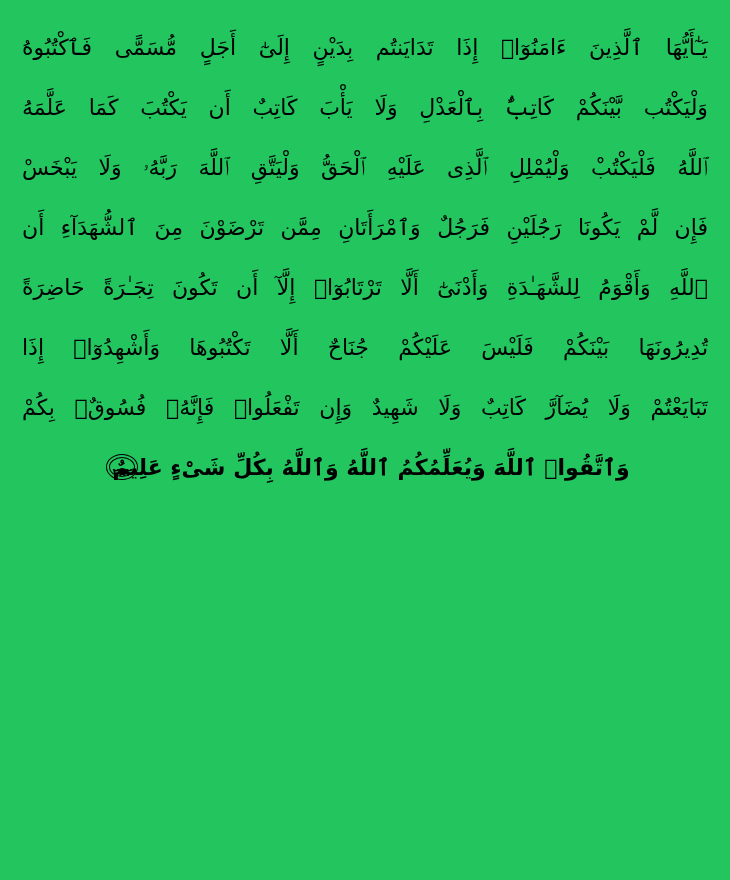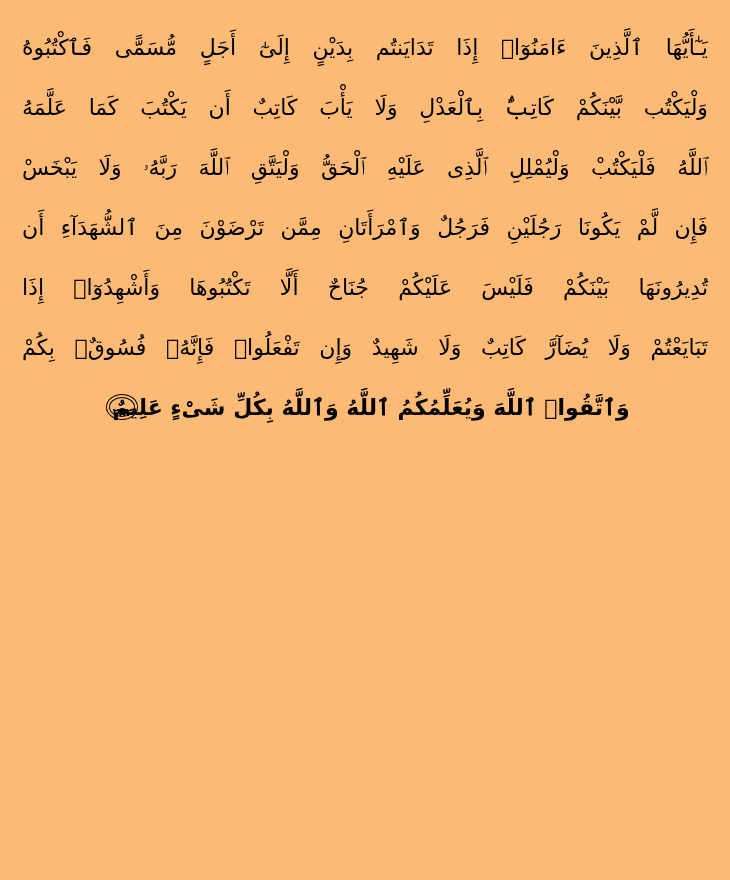--- a/index.html
+++ b/index.html
@@ -14,21 +14,21 @@
     font-family: "DejaVu Sans", sans-serif;
   }
   #page {
     width: 730px;
     height: 880px;
     box-sizing: border-box;
     padding: 18px 22px 10px 22px;
     display: flex;
     flex-direction: column;
     justify-content: flex-start;
-    background: #fdba74;
+    background: #22c55e;
   }
   .verse-block {
     display: flex;
     flex-direction: column;
   }
   .line {
     direction: rtl;
     text-align: justify;
     text-align-last: justify;
     unicode-bidi: embed;
@@ -110,20 +110,23 @@
     <div class="line">
       <span>وَلْيَكْتُب بَّيْنَكُمْ كَاتِبٌۢ بِٱلْعَدْلِ وَلَا يَأْبَ كَاتِبٌ أَن يَكْتُبَ كَمَا عَلَّمَهُ</span>
     </div>
     <div class="line">
       <span>ٱللَّهُ فَلْيَكْتُبْ وَلْيُمْلِلِ ٱلَّذِى عَلَيْهِ ٱلْحَقُّ وَلْيَتَّقِ ٱللَّهَ رَبَّهُۥ وَلَا يَبْخَسْ</span>
     </div>
     <div class="line">
       <span>فَإِن لَّمْ يَكُونَا رَجُلَيْنِ فَرَجُلٌ وَٱمْرَأَتَانِ مِمَّن تَرْضَوْنَ مِنَ ٱلشُّهَدَآءِ أَن</span>
     </div>
     <div class="line">
+      <span>ٱللَّهِ وَأَقْوَمُ لِلشَّهَـٰدَةِ وَأَدْنَىٰٓ أَلَّا تَرْتَابُوٓا۟ إِلَّآ أَن تَكُونَ تِجَـٰرَةً حَاضِرَةً</span>
+    </div>
+    <div class="line">
       <span>تُدِيرُونَهَا بَيْنَكُمْ فَلَيْسَ عَلَيْكُمْ جُنَاحٌ أَلَّا تَكْتُبُوهَا وَأَشْهِدُوٓا۟ إِذَا</span>
     </div>
     <div class="line">
       <span>تَبَايَعْتُمْ وَلَا يُضَآرَّ كَاتِبٌ وَلَا شَهِيدٌ وَإِن تَفْعَلُوا۟ فَإِنَّهُۥ فُسُوقٌۢ بِكُمْ</span>
     </div>
 
     <div class="line last">
       <span>وَٱتَّقُوا۟ ٱللَّهَ وَيُعَلِّمُكُمُ ٱللَّهُ وَٱللَّهُ بِكُلِّ شَىْءٍ عَلِيمٌ</span>
         <span class="ayah-end">
           <span class="ring-outer"></span>

